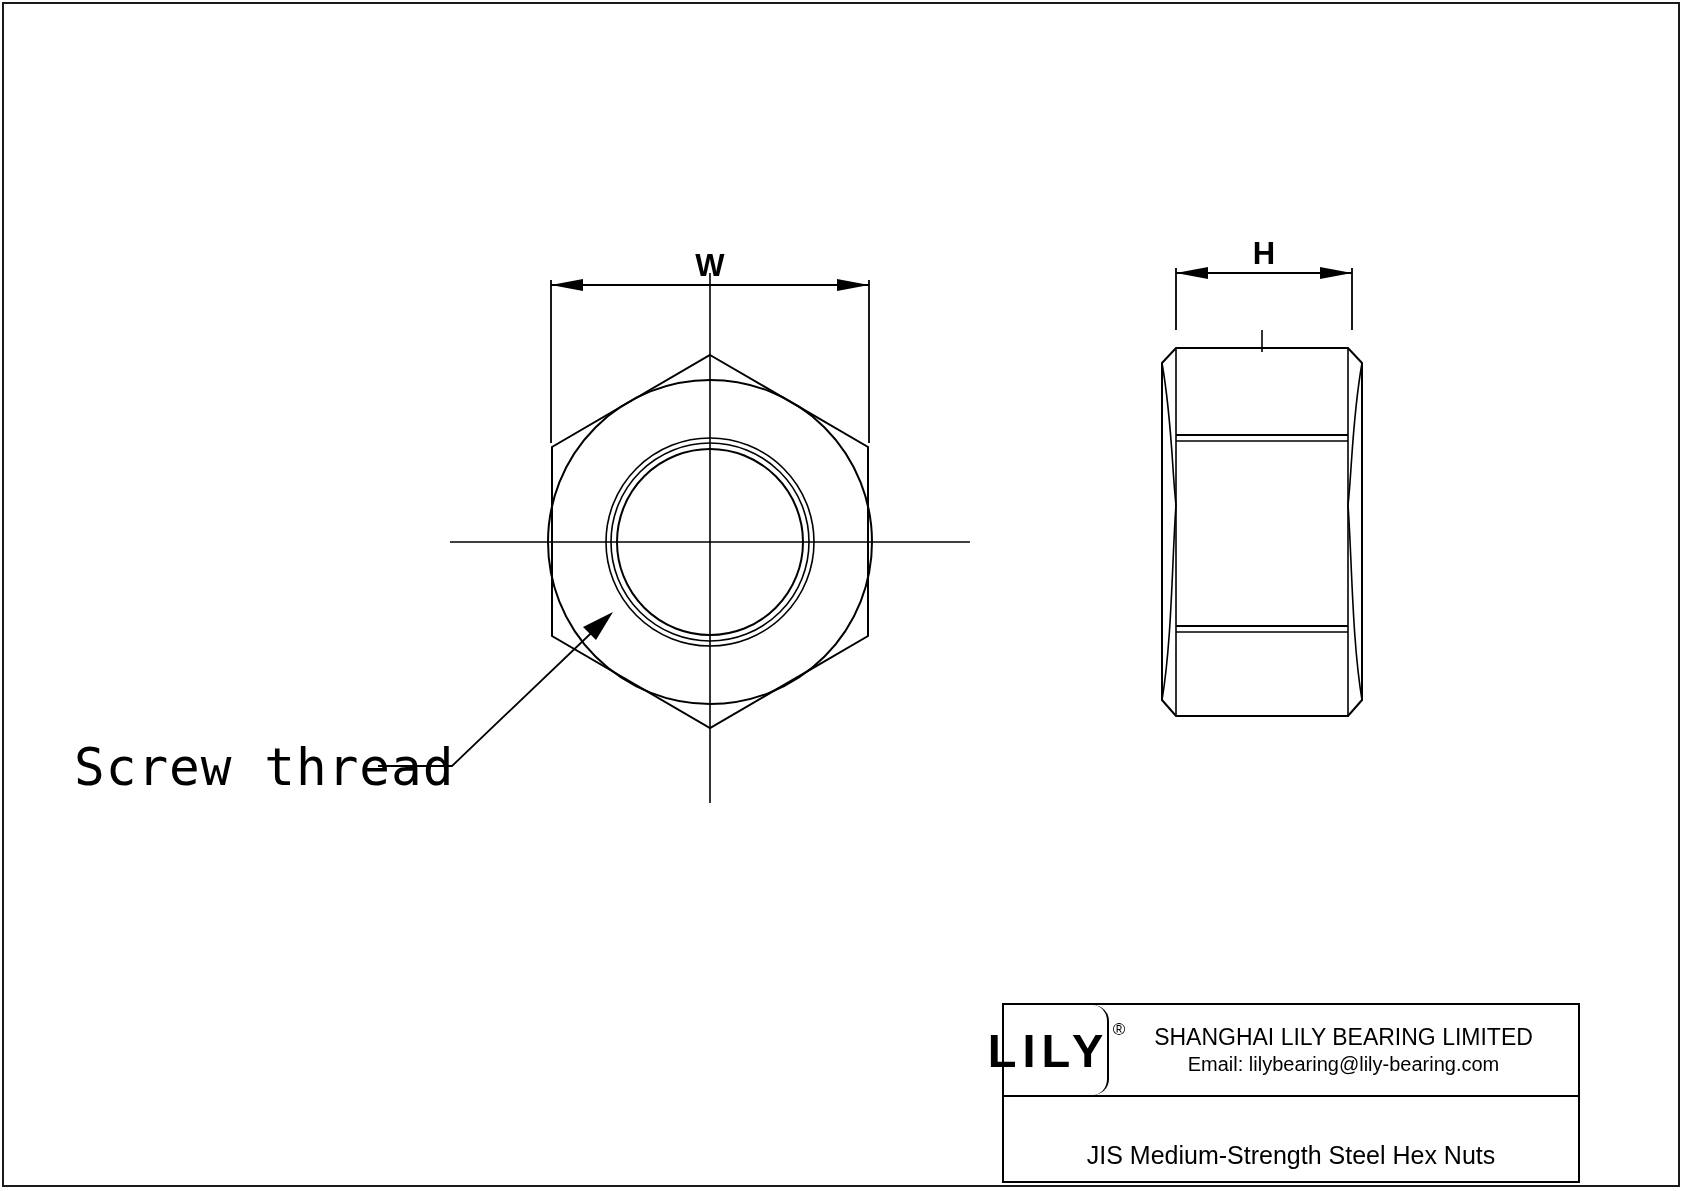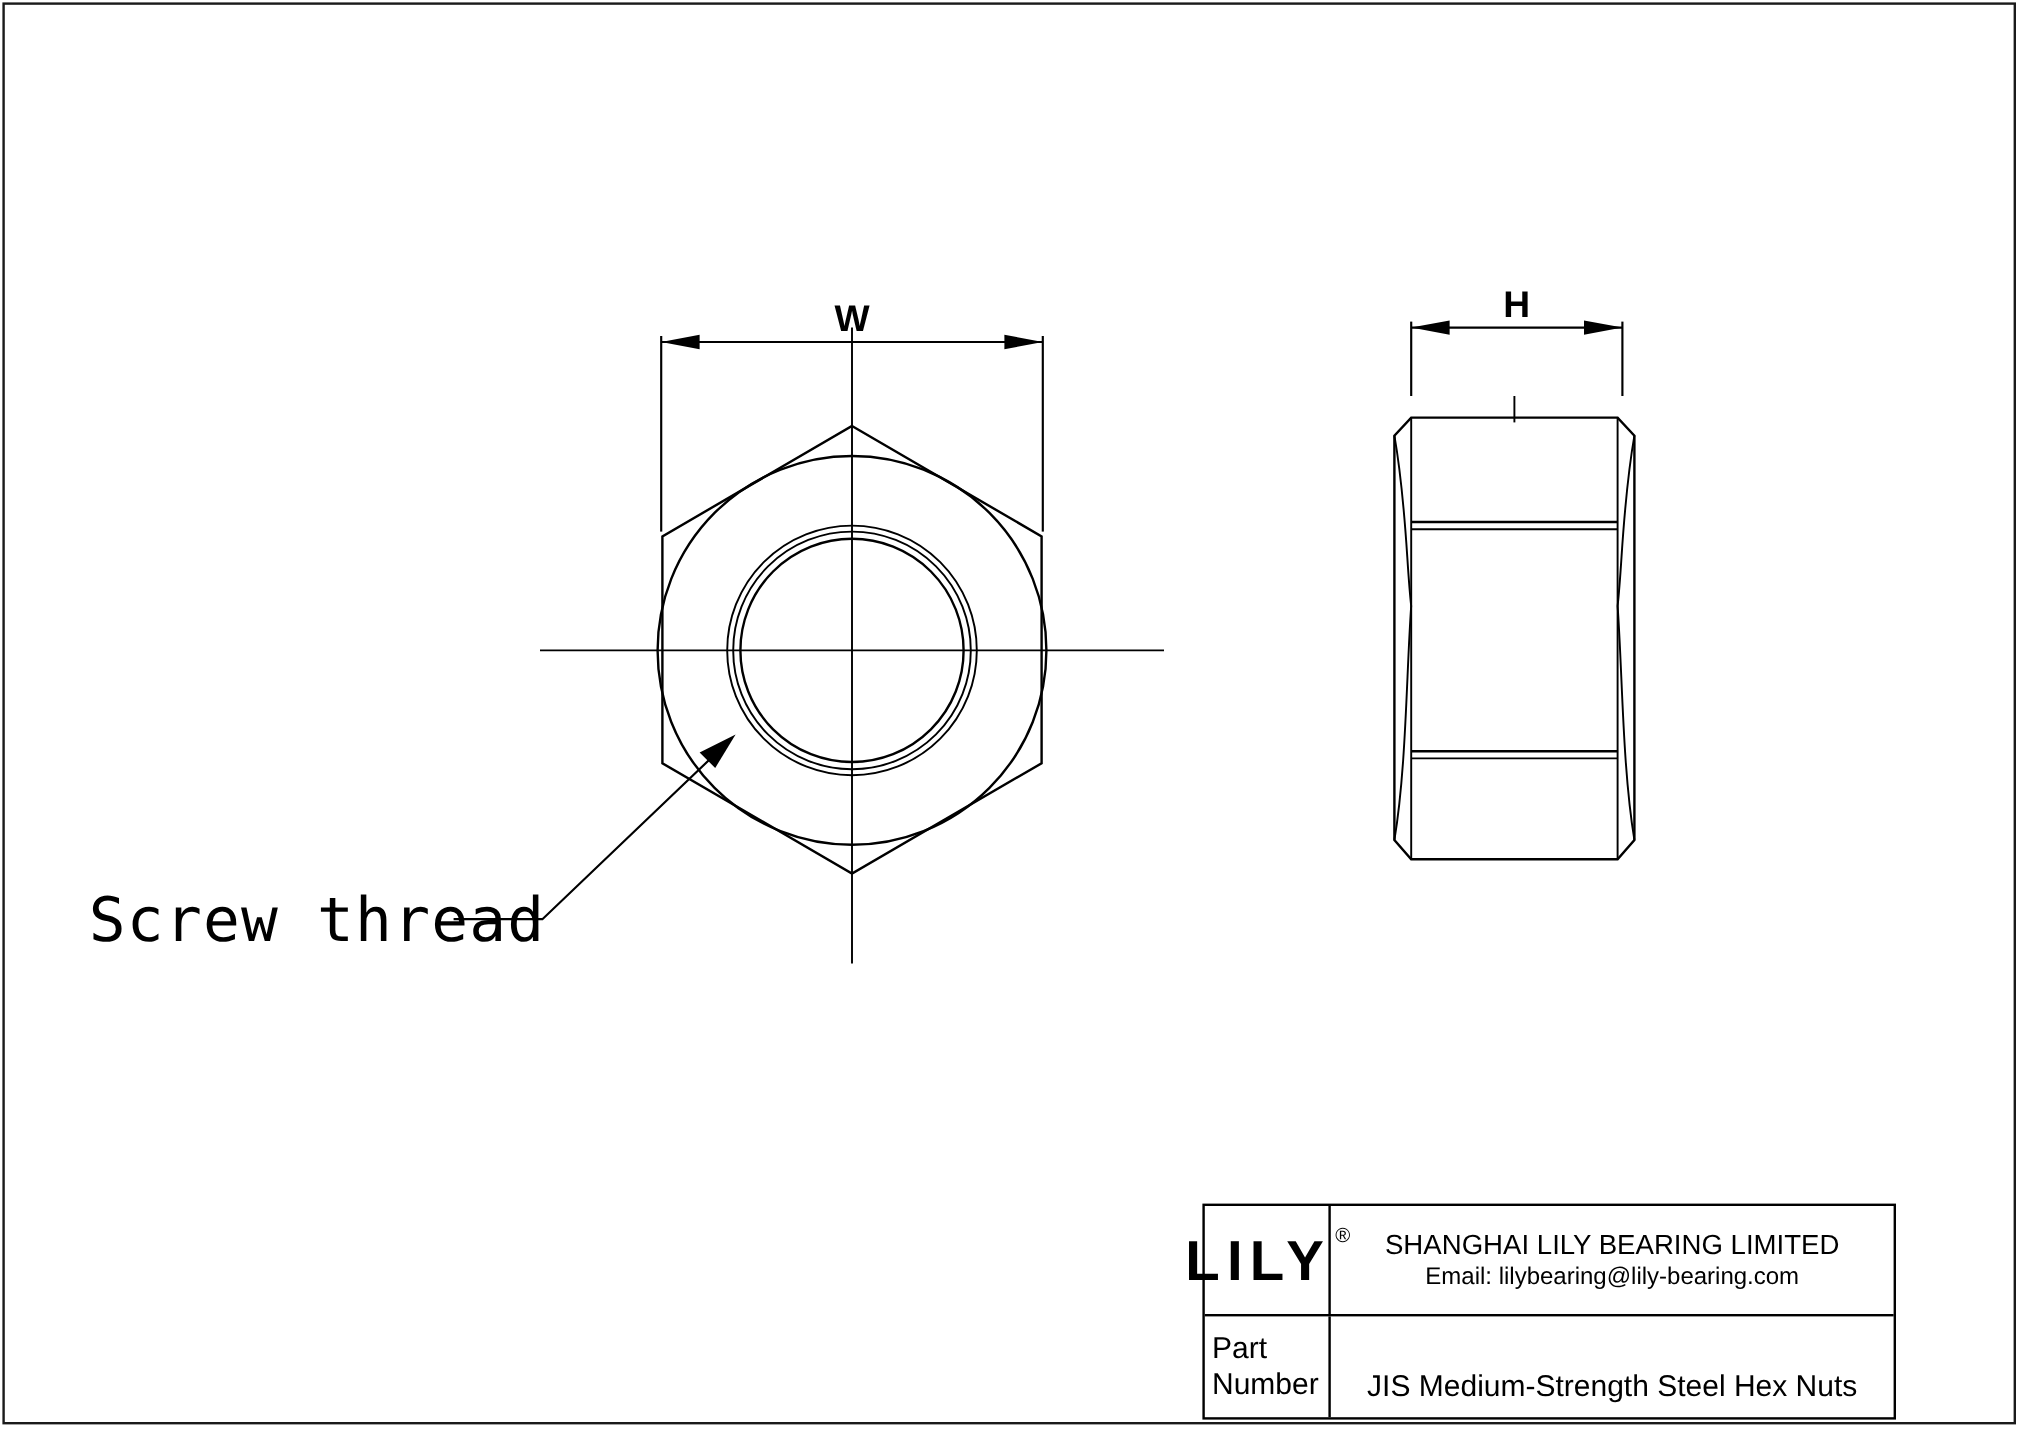--- a/index.html
+++ b/index.html
@@ -101,20 +101,21 @@
     height: 84px;
   }
   .tb-cell-left {
     width: 105px;
     min-width: 105px;
     border-right: 2px solid #000000;
     box-sizing: border-box;
     display: flex;
     align-items: center;
     justify-content: center;
+    border-radius: 16px;
   }
   .tb-cell-right {
     flex: 1;
     box-sizing: border-box;
     display: flex;
     flex-direction: column;
     align-items: center;
     justify-content: center;
     border-radius: 21px;
   }
@@ -268,26 +269,20 @@
       </div>
 
       <div class="tb-cell-right">
         <div id="company-name">SHANGHAI LILY BEARING LIMITED</div>
         <div id="company-email">Email: lilybearing@lily-bearing.com</div>
       </div>
     </div>
 
     <div class="tb-row" id="tb-row-bottom">
 
-      <div class="tb-cell-left">
-        <div id="part-number-label">
-          <div>Part</div>
-          <div>Number</div>
-        </div>
-      </div>
 
       <div class="tb-cell-right">
         <div id="part-description">JIS Medium-Strength Steel Hex Nuts</div>
       </div>
     </div>
 
   </div>
 
 </div>
 

